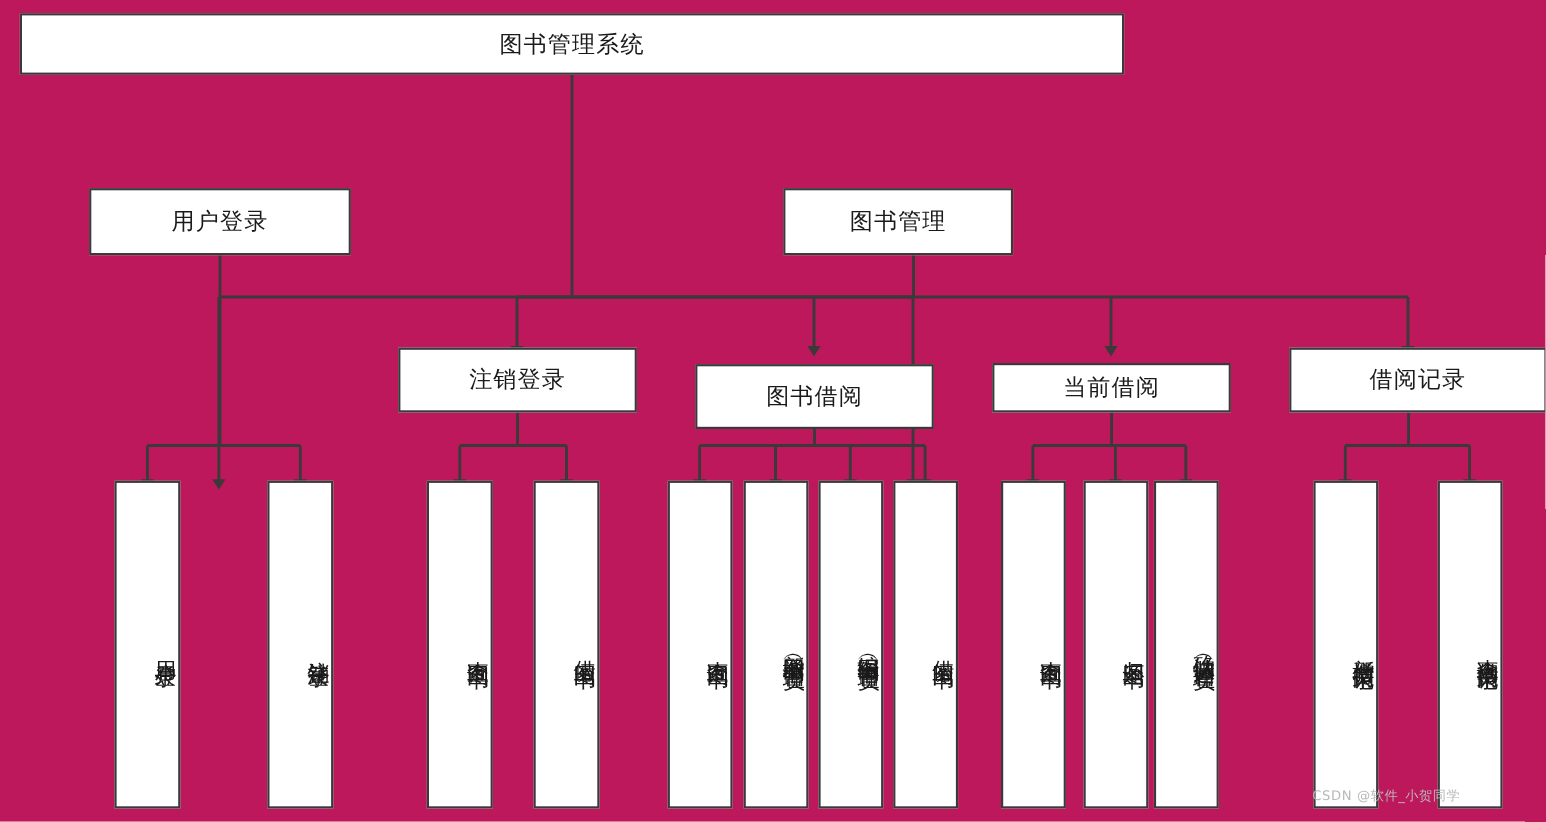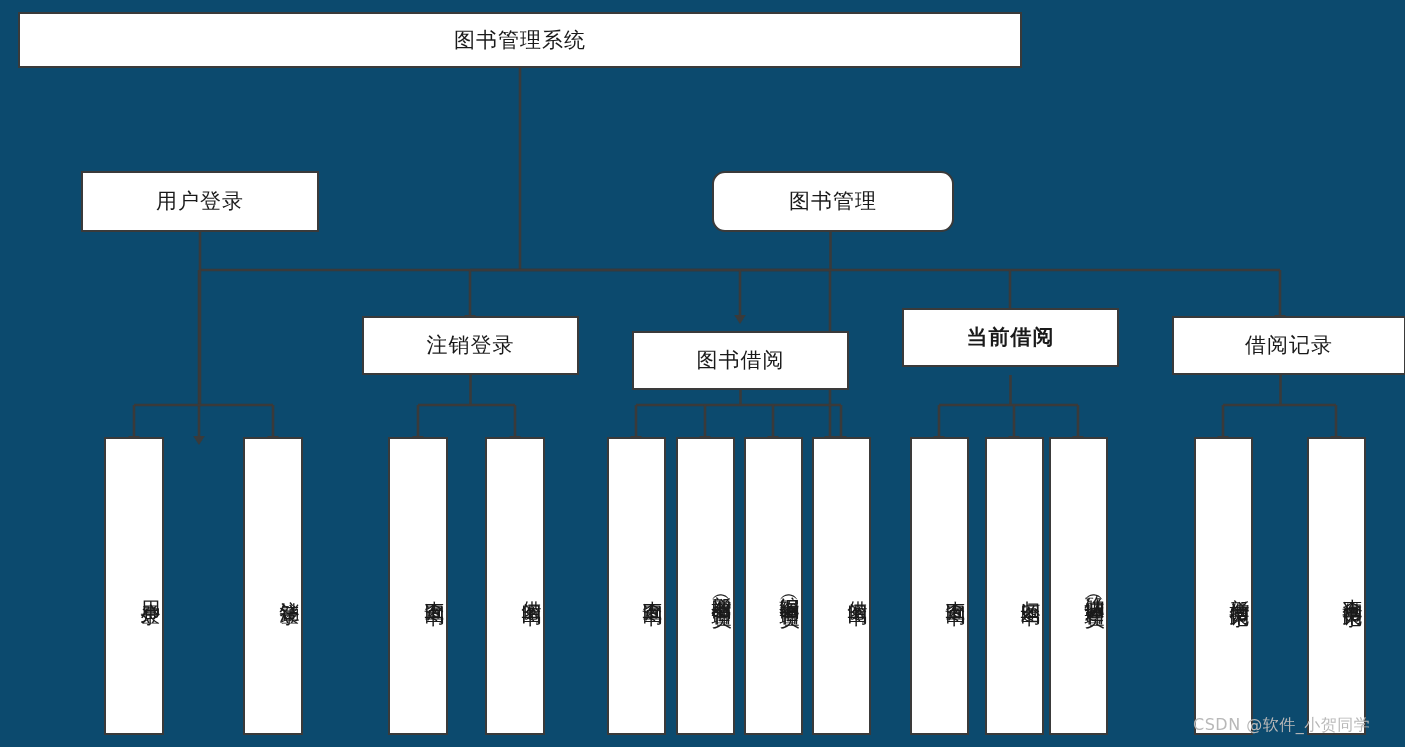--- a/index.html
+++ b/index.html
@@ -52,31 +52,31 @@
     padding-top: 6px;
   }
   .node-label {
     display: block;
     white-space: pre-line;
   }
   #watermark {
     position: absolute;
     left: 1193px;
     top: 715px;
-    font-size: 16px;
+    font-size: 12px;
     color: #b8b8b8;
     letter-spacing: 0.5px;
     white-space: nowrap;
     font-family: "DejaVu Sans", "Liberation Sans", sans-serif;
   }
 </style>
 </head>
 <body>
 
-<div id="canvas" style="background: #0c4a6e;">
+<div id="canvas" style="background: #be185d;">
 
   <svg id="edges" viewBox="0 0 1405 747" width="1405" height="747" xmlns="http://www.w3.org/2000/svg">
     <defs>
       <marker id="arrowhead" markerWidth="10" markerHeight="12" refX="1.4" refY="6" orient="auto" markerUnits="userSpaceOnUse">
         <path d="M 0 0 L 9.5 6 L 0 12 z" fill="#3a3a3a"></path>
       </marker>
     </defs>
     <g id="edge-paths">
         <path d="M 520 68 L 520 270" stroke="#3a3a3a" stroke-width="2.6" fill="none"></path>
         <path d="M 199 270 L 830 270" stroke="#3a3a3a" stroke-width="2.6" fill="none"></path>
@@ -114,30 +114,30 @@
       </g>
   </svg>
 
   <div id="nodes">
       <div class="node horiz" style="left: 18px; top: 12px; width: 1004px; height: 56px;">
         <span class="node-label">图书管理系统</span>
       </div>
       <div class="node horiz" style="left: 81px; top: 171px; width: 238px; height: 61px;">
         <span class="node-label">用户登录</span>
       </div>
-      <div class="node horiz" style="left: 712px; top: 171px; width: 242px; height: 61px; border-radius: 13px;">
+      <div class="node horiz" style="left: 712px; top: 171px; width: 209px; height: 61px;">
         <span class="node-label">图书管理</span>
       </div>
       <div class="node horiz" style="left: 362px; top: 316px; width: 217px; height: 59px;">
         <span class="node-label">注销登录</span>
       </div>
       <div class="node horiz" style="left: 632px; top: 331px; width: 217px; height: 59px;">
         <span class="node-label">图书借阅</span>
       </div>
-      <div class="node horiz" style="left: 902px; top: 308px; width: 217px; height: 59px; font-weight: bold;">
+      <div class="node horiz" style="left: 902px; top: 330px; width: 217px; height: 45px;">
         <span class="node-label">当前借阅</span>
       </div>
       <div class="node horiz" style="left: 1172px; top: 316px; width: 234px; height: 59px;">
         <span class="node-label">借阅记录</span>
       </div>
       <div class="node vert" style="left: 104px; top: 437px; width: 60px; height: 298px;">
         <span class="node-label">用户登录</span>
       </div>
       <div class="node vert" style="left: 243px; top: 437px; width: 60px; height: 298px;">
         <span class="node-label">注销登录</span>

